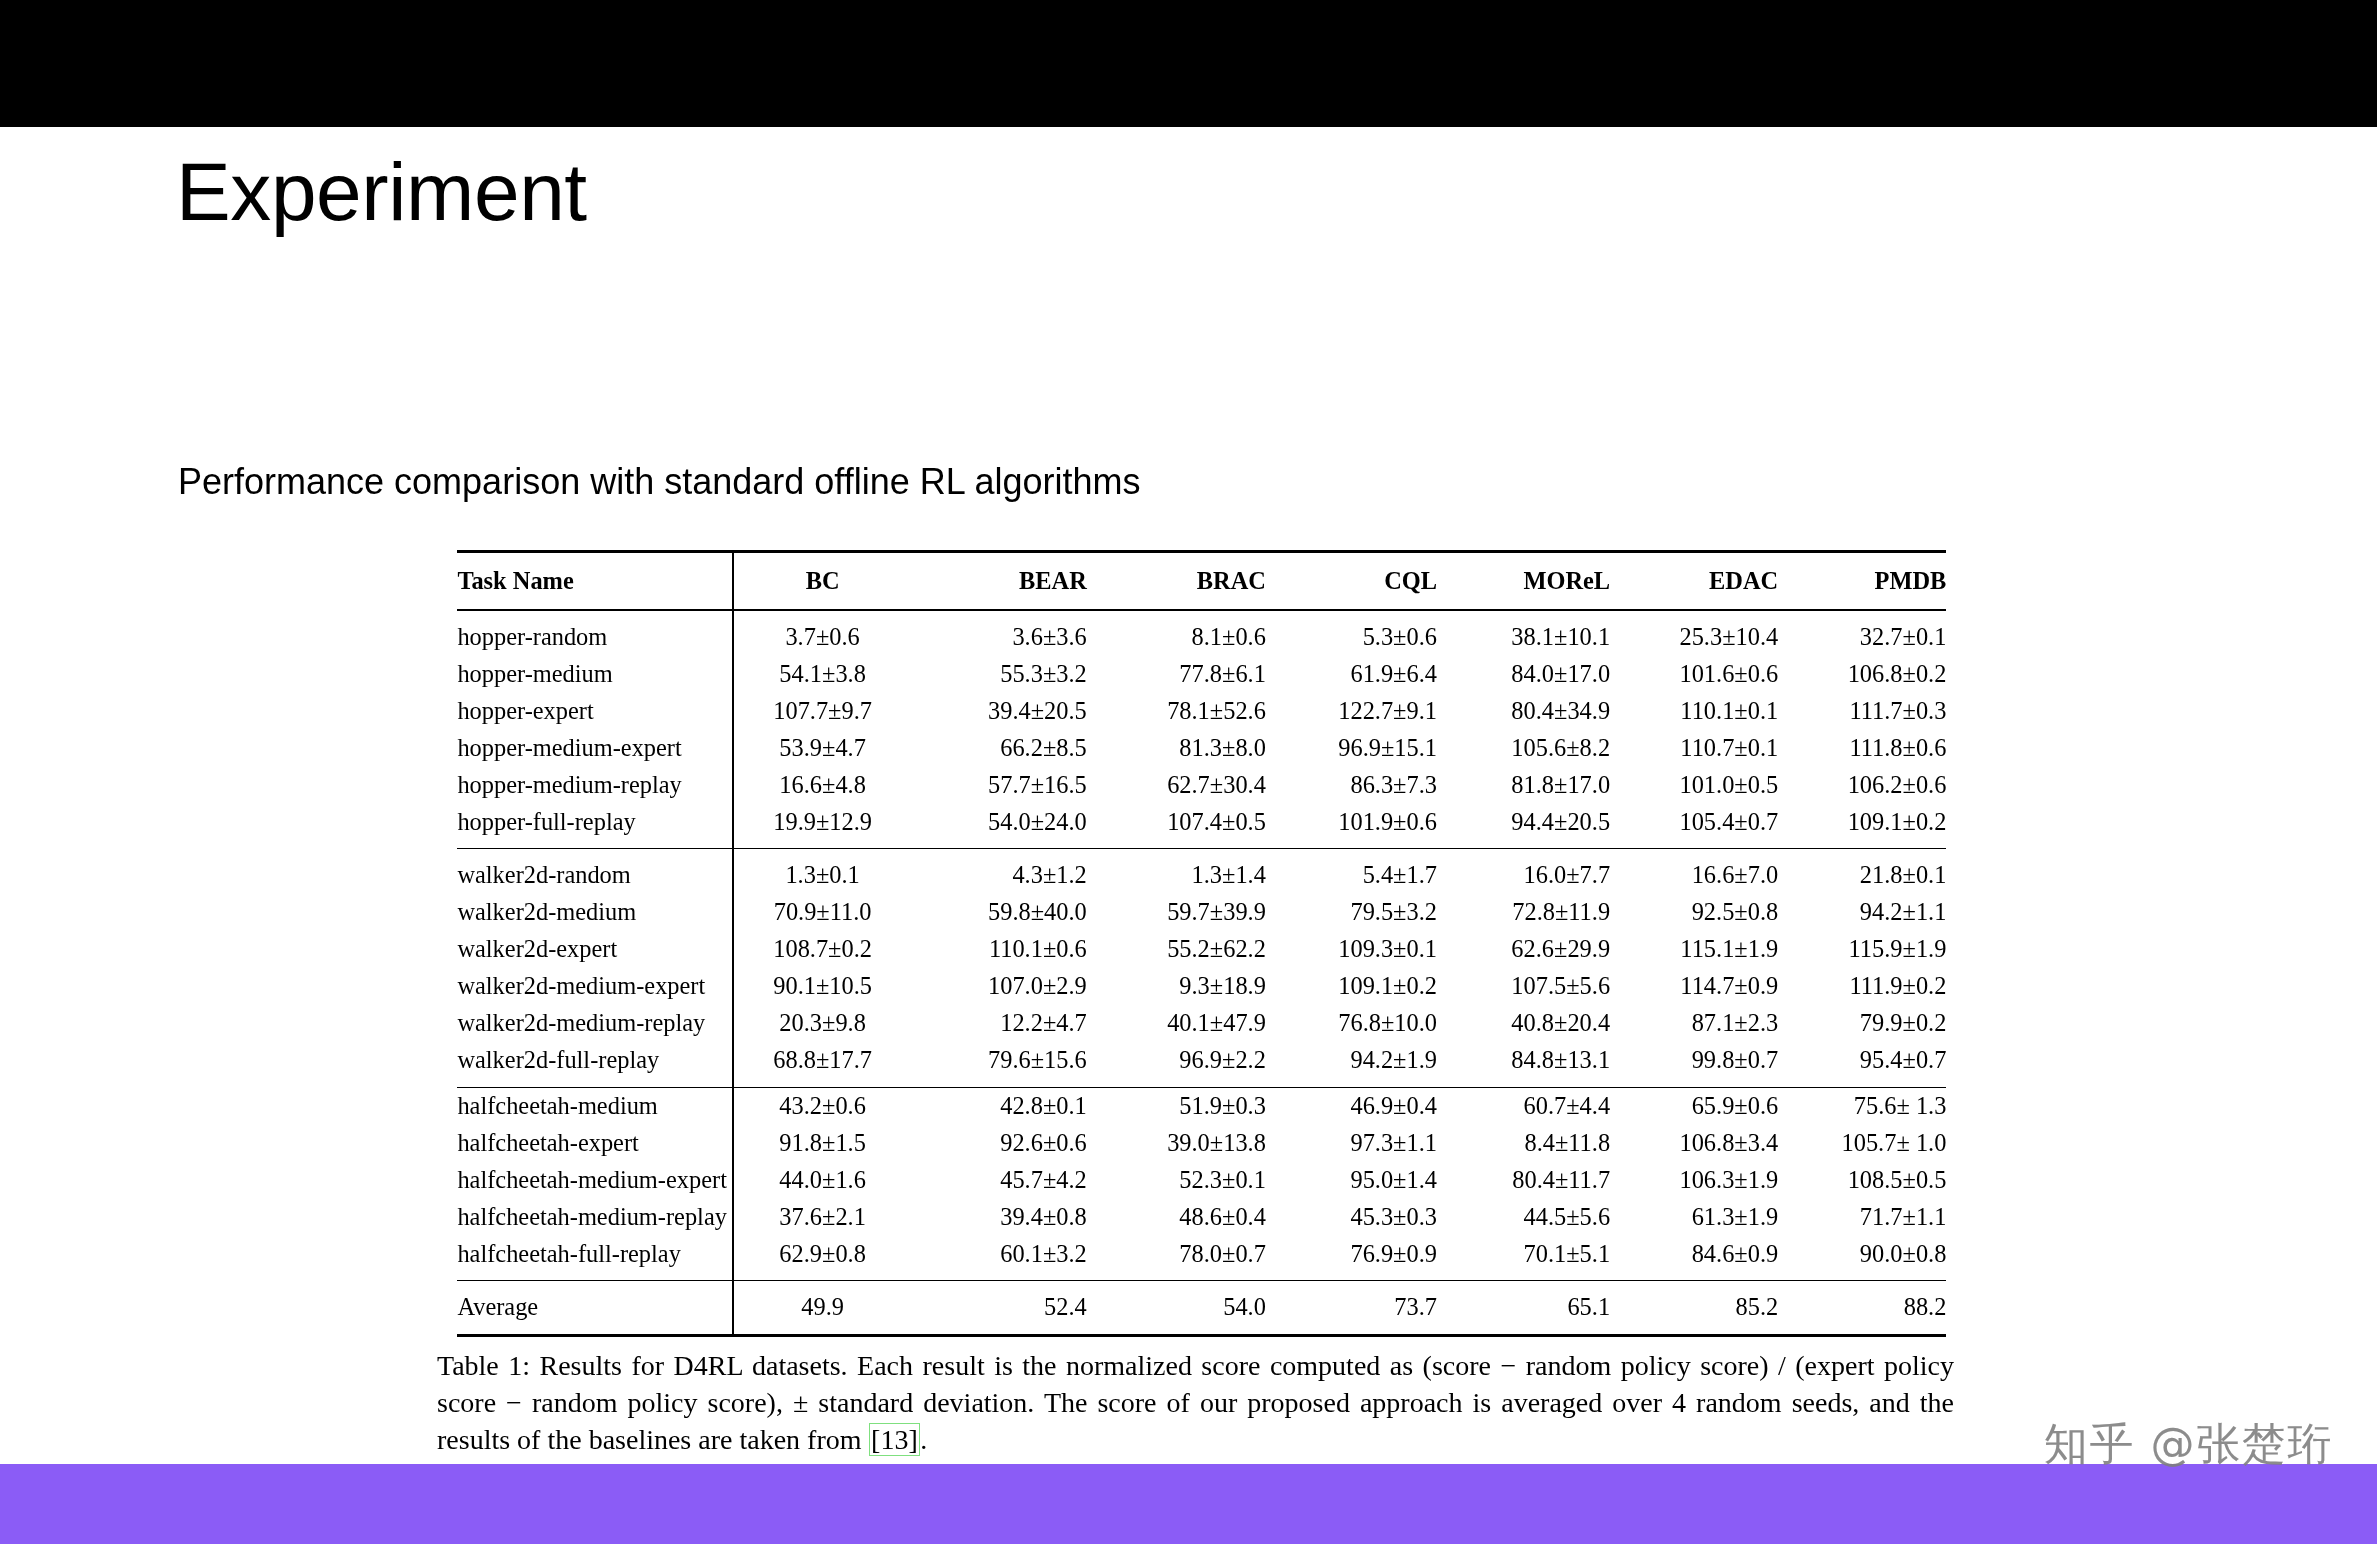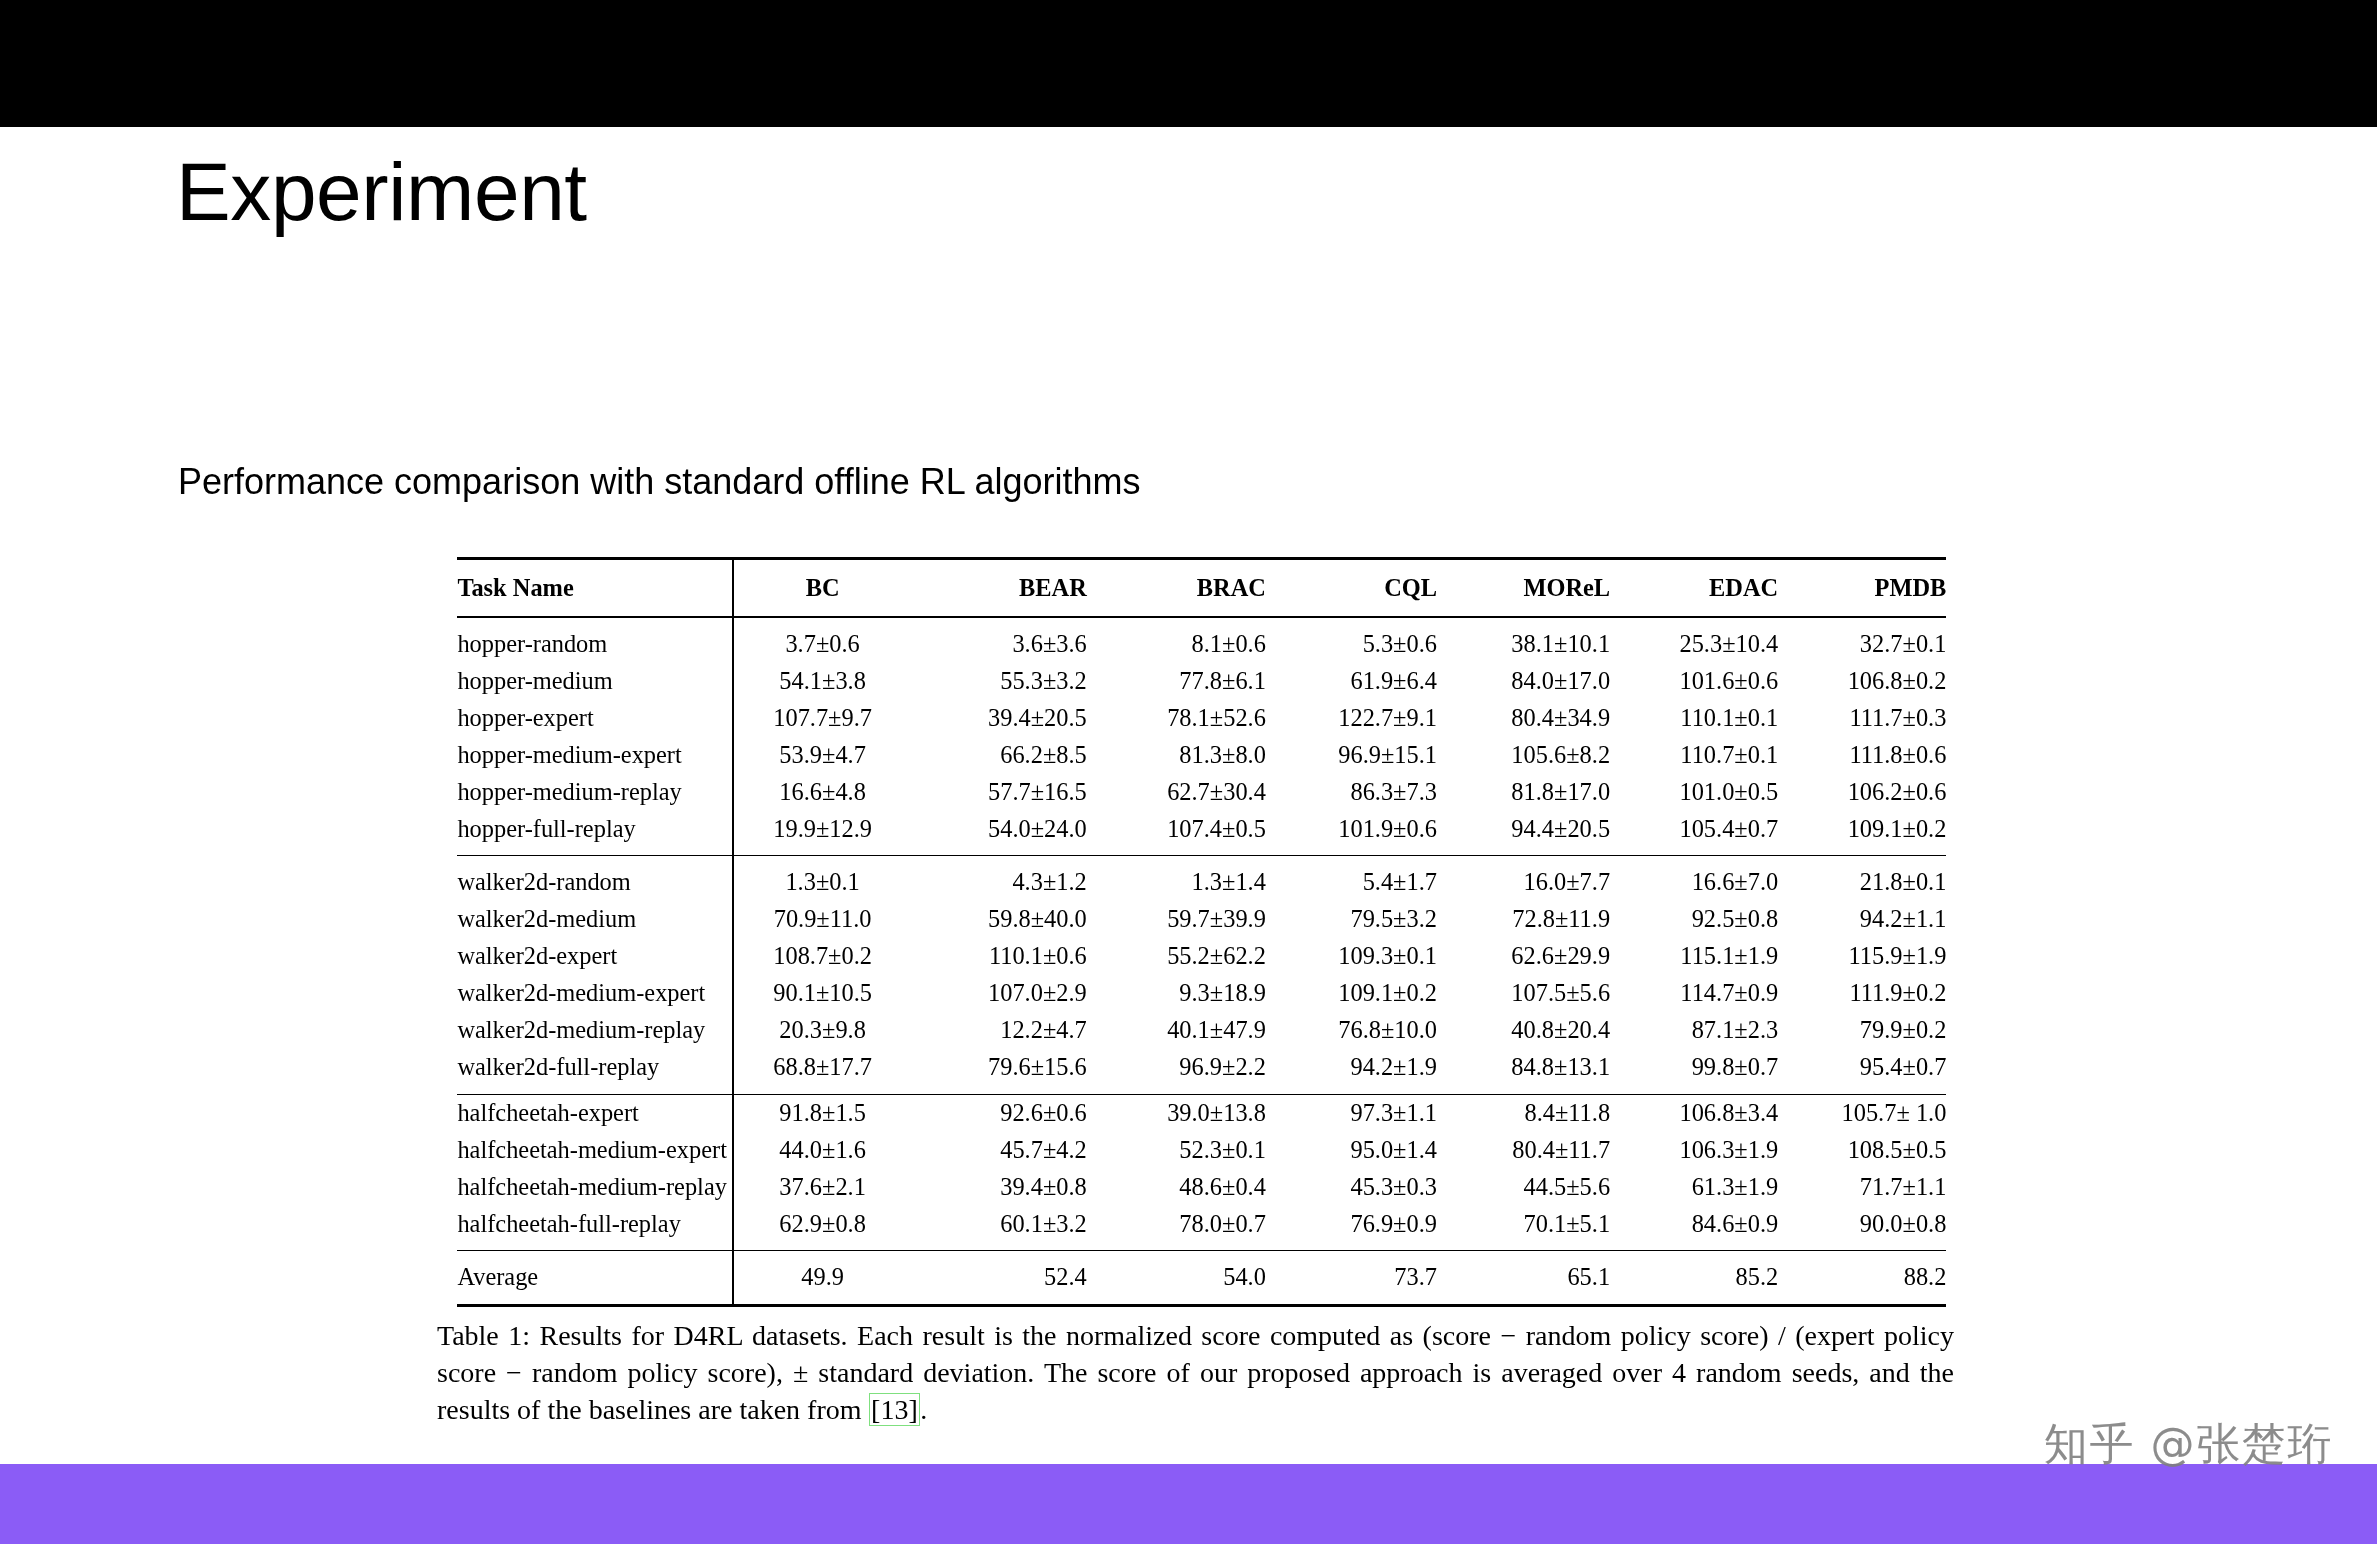--- a/index.html
+++ b/index.html
@@ -58,21 +58,20 @@
     font-weight: 400;
     color: #000000;
     white-space: nowrap;
   }
 
   .figure-block {
     position: absolute;
     left: 437px;
     top: 550px;
     width: 1517px;
-    margin-top: 7px;
   }
 
   table.results-table {
     border-collapse: collapse;
     font-family: "Liberation Serif", serif;
     font-size: 24.4px;
     color: #000000;
     width: 1489px;
     margin-left: 20.4px;
     table-layout: fixed;
@@ -346,20 +345,30 @@
             <td class="col-val">96.9±2.2</td>
             <td class="col-val">94.2±1.9</td>
             <td class="col-val">84.8±13.1</td>
             <td class="col-val bold-val">99.8±0.7</td>
             <td class="col-val">95.4±0.7</td>
           </tr>
           <tr class="rule-thin">
             <td colspan="8"></td>
           </tr>
           <tr class="data-row">
+            <td class="col-task">halfcheetah-medium</td>
+            <td class="col-val col-first-val">43.2±0.6</td>
+            <td class="col-val">42.8±0.1</td>
+            <td class="col-val">51.9±0.3</td>
+            <td class="col-val">46.9±0.4</td>
+            <td class="col-val">60.7±4.4</td>
+            <td class="col-val">65.9±0.6</td>
+            <td class="col-val bold-val">75.6± 1.3</td>
+          </tr>
+          <tr class="data-row">
             <td class="col-task">halfcheetah-expert</td>
             <td class="col-val col-first-val">91.8±1.5</td>
             <td class="col-val">92.6±0.6</td>
             <td class="col-val">39.0±13.8</td>
             <td class="col-val">97.3±1.1</td>
             <td class="col-val">8.4±11.8</td>
             <td class="col-val bold-val">106.8±3.4</td>
             <td class="col-val">105.7± 1.0</td>
           </tr>
           <tr class="data-row">

